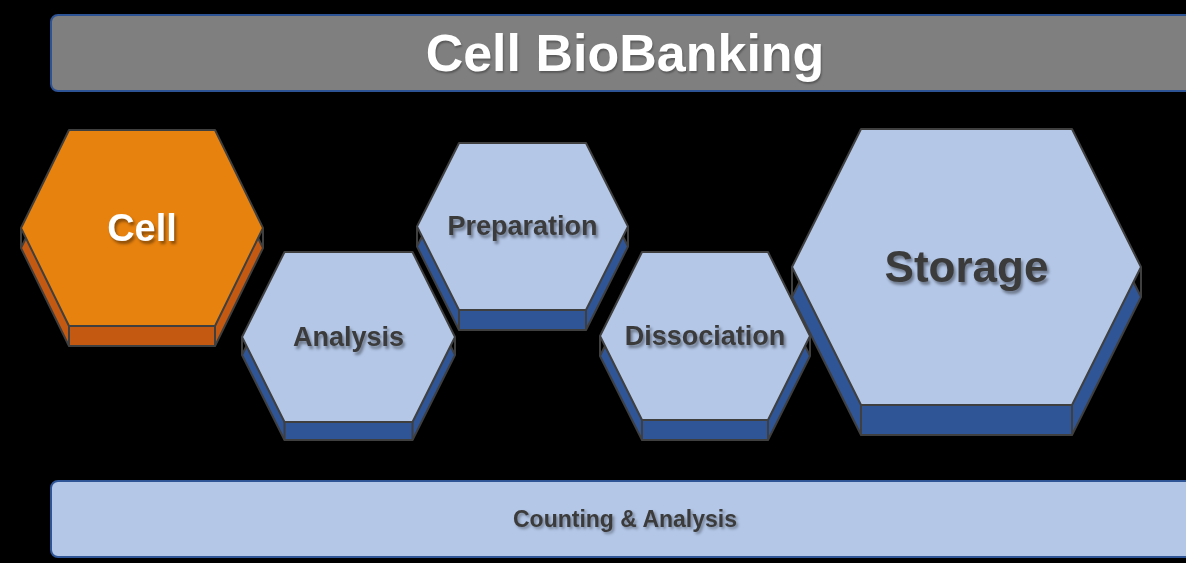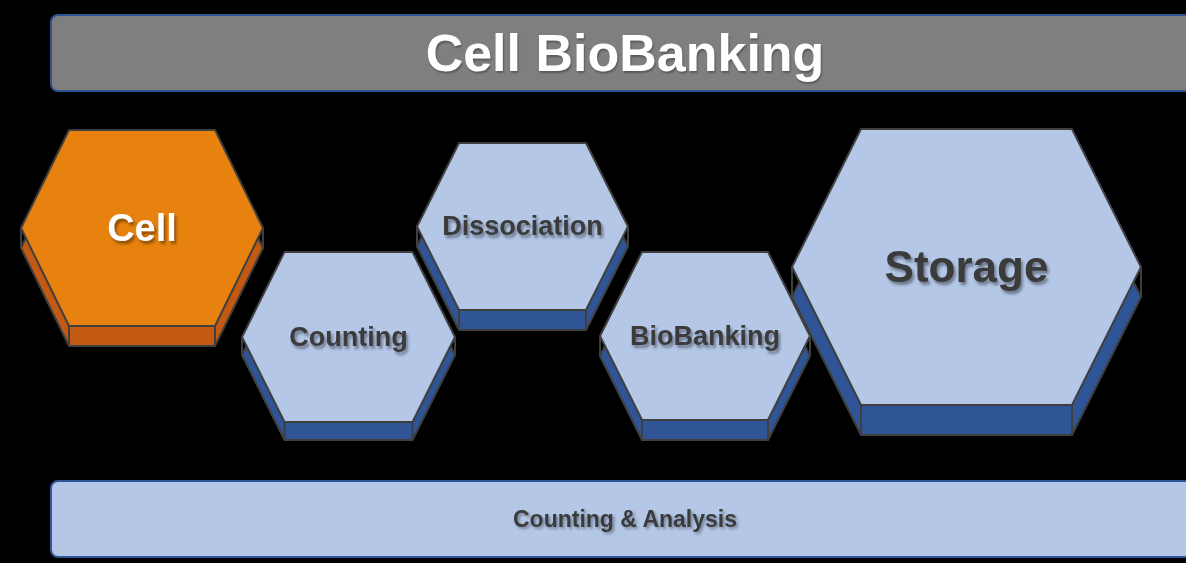--- a/index.html
+++ b/index.html
@@ -104,45 +104,45 @@
 
   <div class="hex" style="left:240px; top:250px; width:217px; height:192px;">
     <svg width="217" height="192" viewBox="-2 -2 217 192">
       <polygon points="42.5,18 170.5,18 213,103 170.5,188 42.5,188 0,103" fill="#2F5597"></polygon>
       <line x1="0" y1="85" x2="0" y2="103"></line>
       <line x1="213" y1="85" x2="213" y2="103"></line>
       <line x1="42.5" y1="170" x2="42.5" y2="188"></line>
       <line x1="170.5" y1="170" x2="170.5" y2="188"></line>
       <polygon points="42.5,0 170.5,0 213,85 170.5,170 42.5,170 0,85" fill="#B4C7E7"></polygon>
     </svg>
-    <div class="hex-label size-md" style="width: 213px; height: 170px; color: rgb(59, 59, 59);">Counting</div>
+    <div class="hex-label size-md" style="width: 213px; height: 170px; color: rgb(59, 59, 59);">Analysis</div>
   </div>
 
   <div class="hex" style="left:415px; top:141px; width:215px; height:191px;">
     <svg width="215" height="191" viewBox="-2 -2 215 191">
       <polygon points="42,20 169,20 211,103.5 169,187 42,187 0,103.5" fill="#2F5597"></polygon>
       <line x1="0" y1="83.5" x2="0" y2="103.5"></line>
       <line x1="211" y1="83.5" x2="211" y2="103.5"></line>
       <line x1="42" y1="167" x2="42" y2="187"></line>
       <line x1="169" y1="167" x2="169" y2="187"></line>
       <polygon points="42,0 169,0 211,83.5 169,167 42,167 0,83.5" fill="#B4C7E7"></polygon>
     </svg>
-    <div class="hex-label size-md" style="width: 211px; height: 167px; color: rgb(59, 59, 59);">Dissociation</div>
+    <div class="hex-label size-md" style="width: 211px; height: 167px; color: rgb(59, 59, 59);">Preparation</div>
   </div>
 
   <div class="hex" style="left:598px; top:250px; width:214px; height:192px;">
     <svg width="214" height="192" viewBox="-2 -2 214 192">
       <polygon points="42,20 168,20 210,104 168,188 42,188 0,104" fill="#2F5597"></polygon>
       <line x1="0" y1="84" x2="0" y2="104"></line>
       <line x1="210" y1="84" x2="210" y2="104"></line>
       <line x1="42" y1="168" x2="42" y2="188"></line>
       <line x1="168" y1="168" x2="168" y2="188"></line>
       <polygon points="42,0 168,0 210,84 168,168 42,168 0,84" fill="#B4C7E7"></polygon>
     </svg>
-    <div class="hex-label size-md" style="width: 210px; height: 168px; color: rgb(59, 59, 59);">BioBanking</div>
+    <div class="hex-label size-md" style="width: 210px; height: 168px; color: rgb(59, 59, 59);">Dissociation</div>
   </div>
 
   <div class="hex" style="left:790px; top:127px; width:353px; height:310px;">
     <svg width="353" height="310" viewBox="-2 -2 353 310">
       <polygon points="69,30 280,30 349,168 280,306 69,306 0,168" fill="#2F5597"></polygon>
       <line x1="0" y1="138" x2="0" y2="168"></line>
       <line x1="349" y1="138" x2="349" y2="168"></line>
       <line x1="69" y1="276" x2="69" y2="306"></line>
       <line x1="280" y1="276" x2="280" y2="306"></line>
       <polygon points="69,0 280,0 349,138 280,276 69,276 0,138" fill="#B4C7E7"></polygon>

